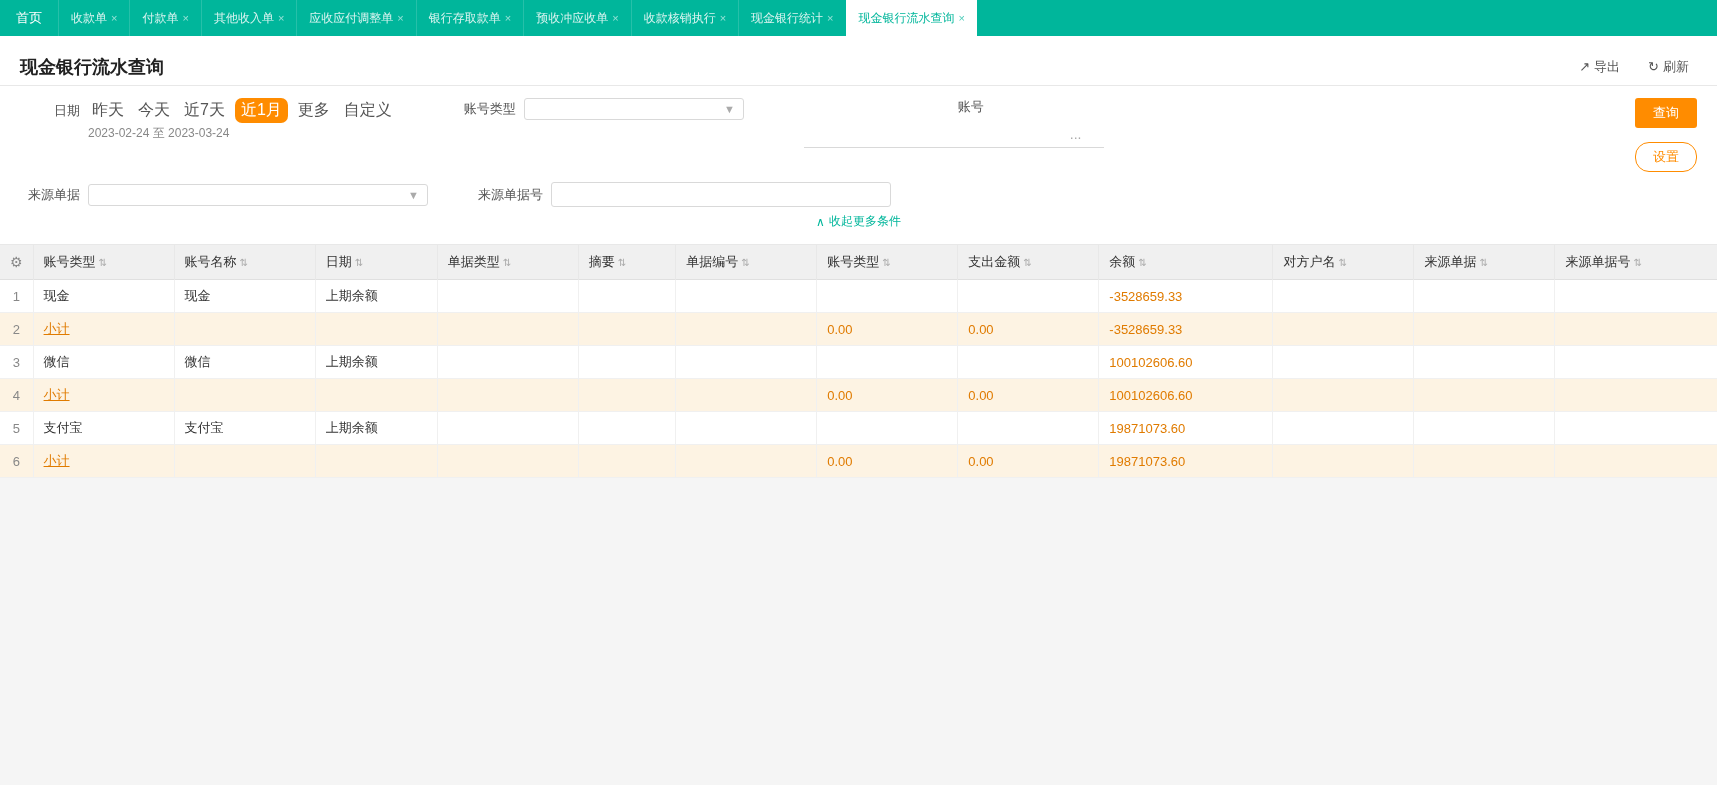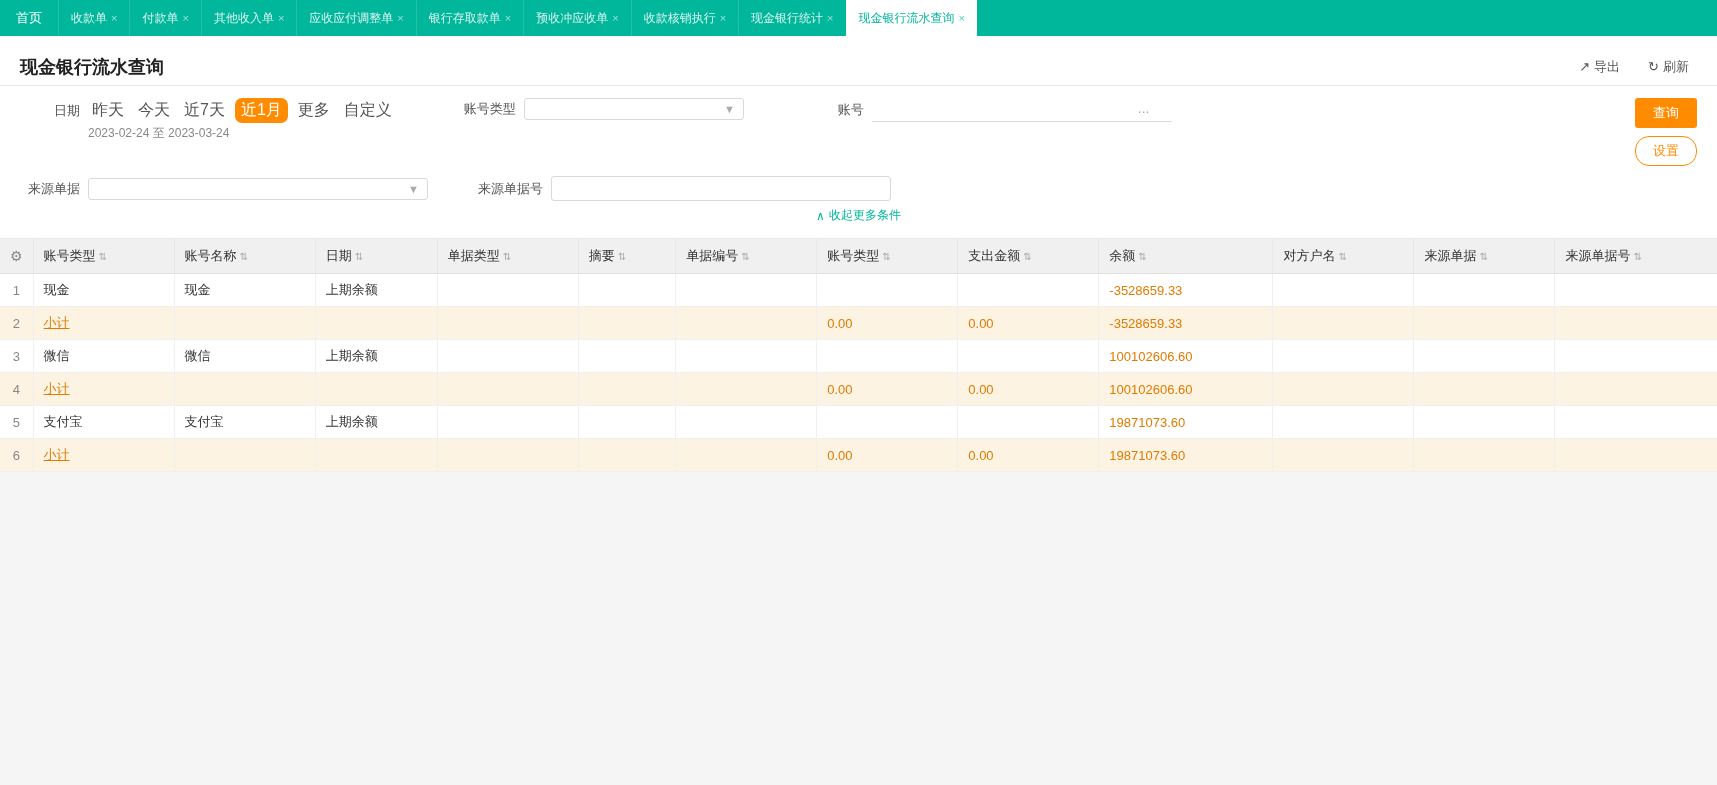--- a/index.html
+++ b/index.html
@@ -286,29 +286,29 @@
     </div>
 
     <div style="display:flex; align-items:center; gap:8px; margin-left:40px;">
       <span class="filter-label">账号类型</span>
       <div class="filter-select" style="min-width:220px;">
         <span class="filter-select-text"></span>
         <span style="color:#aaa; font-size:11px;">▼</span>
       </div>
     </div>
 
-    <div style="display:flex; align-items:center; gap:8px; margin-left:40px;">
+    <div style="display:flex; align-items:center; gap:8px; margin-left:40px;flex-direction:column;">
       <span class="filter-label">账号</span>
       <div style="display:flex; align-items:center; gap:6px; min-width:300px; border-bottom:1px solid #d9d9d9; padding-bottom:4px;">
         <input class="filter-input" style="border: none; min-width: 260px; padding: 2px 4px;">
         <span class="account-dots">...</span>
       </div>
     </div>
 
-    <div style="display:flex; flex-direction:column; gap:8px; margin-left:auto;">
+    <div style="display:flex; flex-direction:column; gap:14px; margin-left:auto;">
       <button class="btn-query">查询</button>
       <button class="btn-settings">设置</button>
     </div>
   </div>
 
   <div style="display:flex; align-items:center; gap:20px;">
     <div style="display:flex; align-items:center; gap:8px;">
       <span class="filter-label">来源单据</span>
       <div class="filter-select" style="min-width:340px;">
         <span class="filter-select-text"></span>

